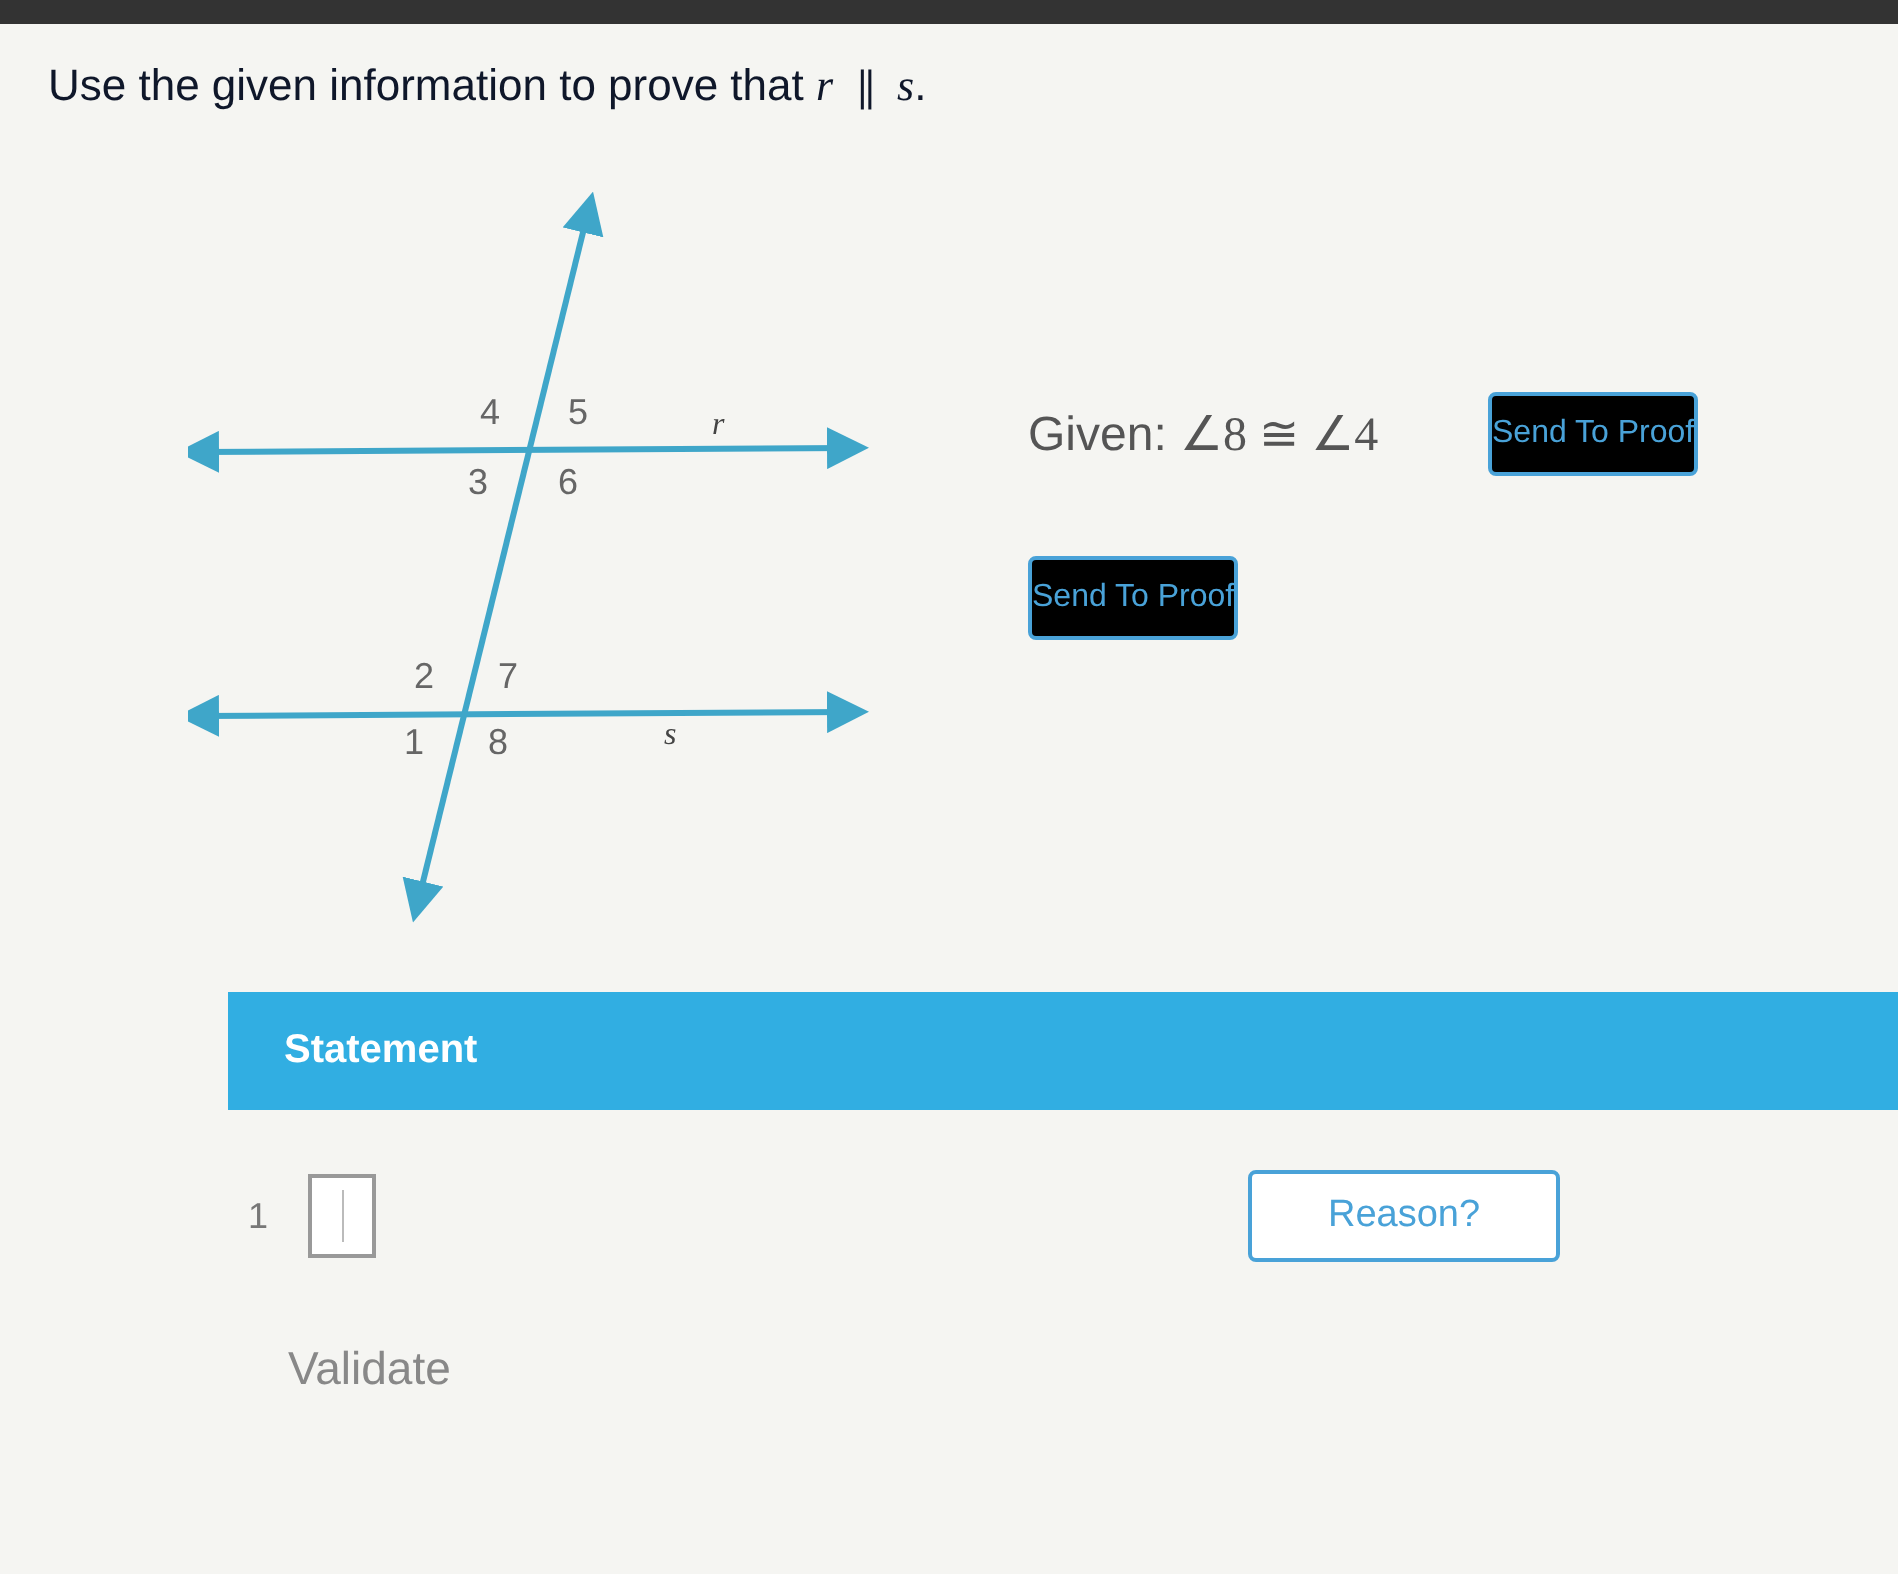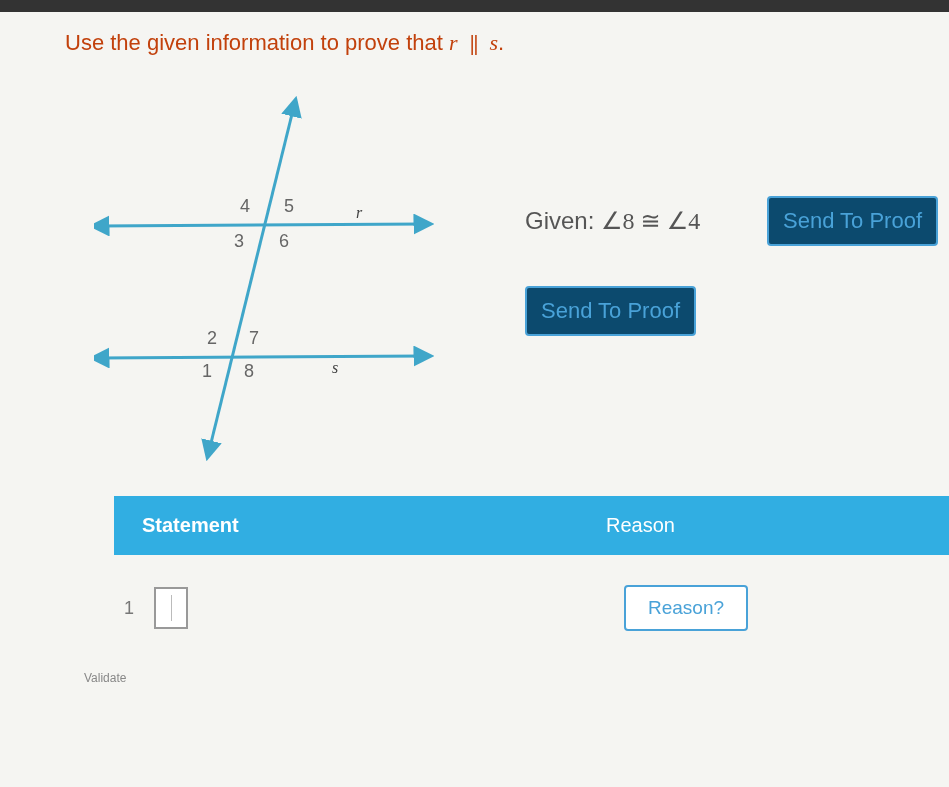--- a/index.html
+++ b/index.html
@@ -13,23 +13,22 @@
   }
   .topbar {
     height: 12px;
     background: #333;
   }
   .content {
     padding: 18px 0 0 24px;
   }
   .prompt {
     font-size: 22px;
-    color: #c2410c;
+    color: #0f172a;
     margin-bottom: 40px;
-    margin-left: 41px;
   }
   .prompt .var { font-style: italic; font-family: 'Times New Roman', serif;}
   .parallel { font-family: 'Times New Roman', serif; letter-spacing: -1px; font-weight: bold; padding: 0 6px;}
   .work-row {
     display: flex;
     align-items: flex-start;
     gap: 60px;
   }
   .diagram-wrap {
     width: 360px;
@@ -53,46 +52,45 @@
   }
   .info-col {
     margin-top: 100px;
     display: flex;
     flex-direction: column;
     gap: 40px;
   }
   .info-row {
     display: flex;
     align-items: center;
-    gap: 42px;
-    margin-left: 11px;
+    gap: 30px;
   }
   .info-text {
     font-size: 24px;
     color: #555;
     min-width: 200px;
     font-family: Arial, sans-serif;
   }
   .info-text .math { font-family: 'Times New Roman', serif; }
   .btn {
     border: 2px solid #49a2d8;
-    background: #0c4a6e;
+    background: #000000;
     color: #49a2d8;
-    font-size: 22px;
-    padding: 10px 14px;
+    font-size: 16px;
+    padding: 10px 0;
     border-radius: 4px;
     cursor: pointer;
     white-space: nowrap;
   }
   .btn-reason {
     border: 2px solid #49a2d8;
     background: #fff;
     color: #49a2d8;
     font-size: 19px;
-    padding: 10px 22px;
+    padding: 10px 38px;
     border-radius: 4px;
     cursor: pointer;
   }
   .proof-table {
     margin: 30px 0 0 90px;
     width: 850px;
   }
   .proof-header {
     background: #31aee2;
     color: #fff;
@@ -125,22 +123,22 @@
     content: "";
     position: absolute;
     left: 50%; top: 6px; bottom: 6px;
     width: 1px;
     background: #bbb;
   }
   .spacer { flex: 1; }
   .reason-cell { width: 330px; }
   .validate {
     color: #888;
-    font-size: 12px;
-    margin: 20px 0 0 60px;
+    font-size: 23px;
+    margin: 20px 0 0 120px;
     cursor: pointer;
     display: inline-block;
   }
 </style>
 </head>
 <body>
 
 <div class="topbar"></div>
 
 <div class="content">
@@ -186,21 +184,20 @@
       <div class="info-row">
         <button class="btn">Send To Proof</button>
       </div>
     </div>
 
   </div>
 
   <div class="proof-table">
     <div class="proof-header">
       <div class="col-statement">Statement</div>
-      <div class="col-reason">Reason</div>
     </div>
     <div class="proof-row">
       <span class="row-num">1</span>
       <span class="statement-input"></span>
       <span class="spacer"></span>
       <div class="reason-cell">
         <button class="btn-reason">Reason?</button>
       </div>
     </div>
   </div>

